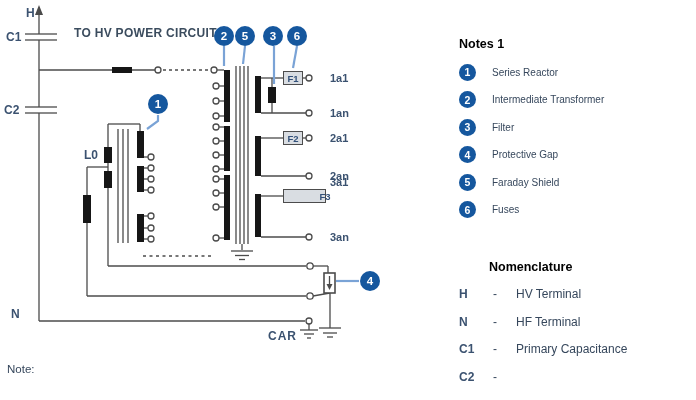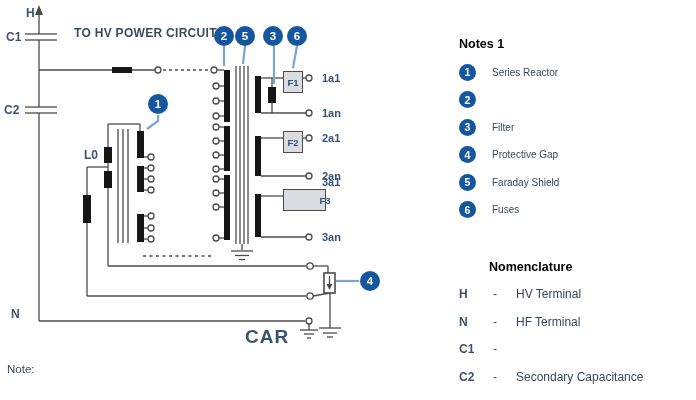--- a/index.html
+++ b/index.html
@@ -1,22 +1,22 @@
 <!DOCTYPE html>
 <html><head>
 <meta charset="utf-8">
 <style>
   html,body{margin:0;padding:0;background:#ffffff;}
   body{width:696px;height:400px;position:relative;overflow:hidden;
        font-family:"Liberation Sans",sans-serif;-webkit-font-smoothing:antialiased;}
   .stage{position:absolute;inset:0;width:696px;height:400px;}
   svg{position:absolute;left:0;top:0;}
   .lbl{position:absolute;color:#3b5270;font-weight:700;font-size:12px;line-height:13px;}
-  .term{position:absolute;color:#3b5270;font-weight:700;font-size:11px;line-height:12px;}
-  .fusebox{position:absolute;width:20px;height:22px;background:#d9dde2;border:1.5px solid #4c4c4c;
+  .term{position:absolute;color:#3b5270;font-weight:700;font-size:11px;line-height:12px;margin-left:8px;}
+  .fusebox{position:absolute;width:20px;height:14px;background:#d9dde2;border:1.5px solid #4c4c4c;
            box-sizing:border-box;display:flex;align-items:center;justify-content:center;
            font-size:9.5px;font-weight:700;color:#33517a;}
   .callout{position:absolute;width:20px;height:20px;border-radius:50%;background:#15579e;
            color:#fff;font-size:11.5px;font-weight:700;display:flex;align-items:center;
            justify-content:center;z-index:3;}
   .panel-title{position:absolute;color:#000000;font-weight:700;font-size:12.5px;}
   .notes-list{position:absolute;left:459px;top:62px;display:flex;flex-direction:column;}
   .note-item{display:flex;align-items:center;height:20px;margin-bottom:7.5px;}
   .note-num{width:17px;height:17px;border-radius:50%;background:#15579e;color:#fff;
             font-size:10.5px;font-weight:700;display:flex;align-items:center;justify-content:center;
@@ -207,21 +207,21 @@
         <line x1="336" y1="281" x2="359" y2="281"></line>
       </g>
     </g>
   </svg>
 
   <div class="lbl" style="left:26px;top:7px;">H</div>
   <div class="lbl" style="left:6px;top:31px;">C1</div>
   <div class="lbl" style="left:4px;top:104px;">C2</div>
   <div class="lbl" style="left:11px;top:308px;">N</div>
   <div class="lbl" style="left:84px;top:149px;">L0</div>
-  <div class="lbl" style="left:245px;top:330px;font-size:19px;letter-spacing:1px;">CAR</div>
+  <div class="lbl" style="left:268px;top:330px;font-size:12px;letter-spacing:1px;">CAR</div>
   <div class="topcircuit">TO HV POWER CIRCUIT</div>
 
   <div class="fusebox" style="left:283px;top:71px;">F1</div>
   <div class="fusebox" style="left:283px;top:131px;">F2</div>
   <div class="fusebox" style="left:283px;top:189px;padding-left:41px;">F3</div>
 
   <div class="term" style="left:322px;top:72px;">1a1</div>
   <div class="term" style="left:322px;top:107px;">1an</div>
   <div class="term" style="left:322px;top:132px;">2a1</div>
   <div class="term" style="left:322px;top:170px;">2an</div>
@@ -236,20 +236,21 @@
   <div class="callout" style="left:287px;top:26px;">6</div>
 
   <div class="panel-title" style="left:459px;top:37px;">Notes 1</div>
   <div class="notes-list">
     <div class="note-item">
       <span class="note-num">1</span>
       <span class="note-label">Series Reactor</span>
     </div>
     <div class="note-item">
       <span class="note-num">2</span>
+      <span class="note-label">Intermediate Transformer</span>
     </div>
     <div class="note-item">
       <span class="note-num">3</span>
       <span class="note-label">Filter</span>
     </div>
     <div class="note-item">
       <span class="note-num">4</span>
       <span class="note-label">Protective Gap</span>
     </div>
     <div class="note-item">
@@ -270,25 +271,25 @@
       <span class="nomen-meaning">HV Terminal</span>
     </div>
     <div class="nomen-row">
       <span class="nomen-sym">N</span>
       <span class="nomen-dash">-</span>
       <span class="nomen-meaning">HF Terminal</span>
     </div>
     <div class="nomen-row">
       <span class="nomen-sym">C1</span>
       <span class="nomen-dash">-</span>
+      <span class="nomen-meaning">Primary Capacitance</span>
     </div>
     <div class="nomen-row">
       <span class="nomen-sym">C2</span>
       <span class="nomen-dash">-</span>
-      <span class="nomen-meaning">Secondary Capacitance</span>
     </div>
   </div>
 
   <div class="footnote">
     <span class="fn-label">Note:</span>
   </div>
 
 </div>
 
 </body></html>

